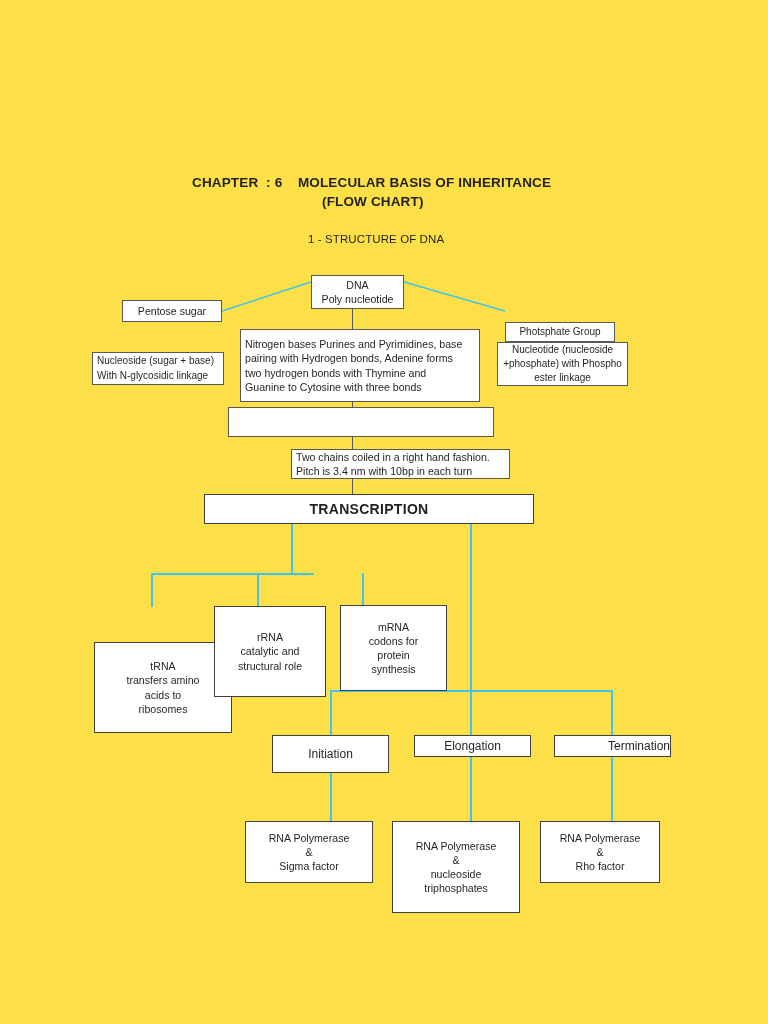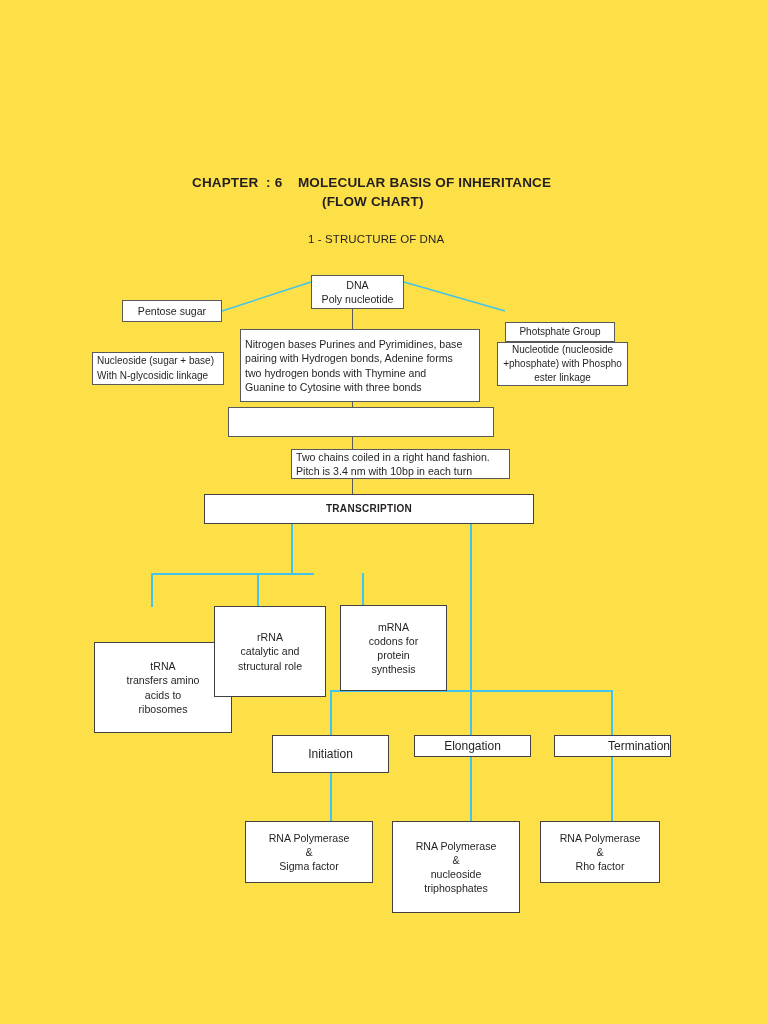--- a/index.html
+++ b/index.html
@@ -54,21 +54,21 @@
     justify-content: center;
     z-index: 3;
   }
   .box .ln { display: block; white-space: pre; }
   .center { text-align: center; }
   .left-al { text-align: left; }
   .pad-l { padding-left: 4px; padding-right: 3px; }
   .box.thick { border-width: 1.3px; border-color: #414042; }
 
   #box-transcription {
-    font-size: 10px;
+    font-size: 14px;
     font-weight: bold;
     letter-spacing: 0.3px;
     align-items: center;
   }
 
   
   .conn {
     position: absolute;
     z-index: 1;
   }

